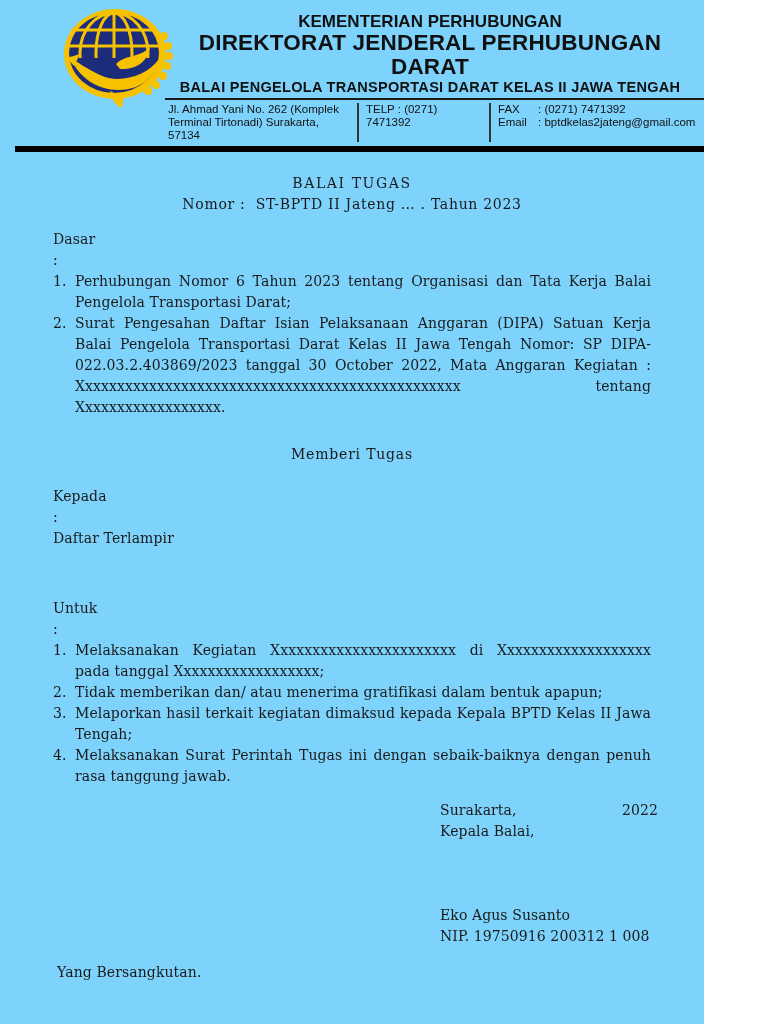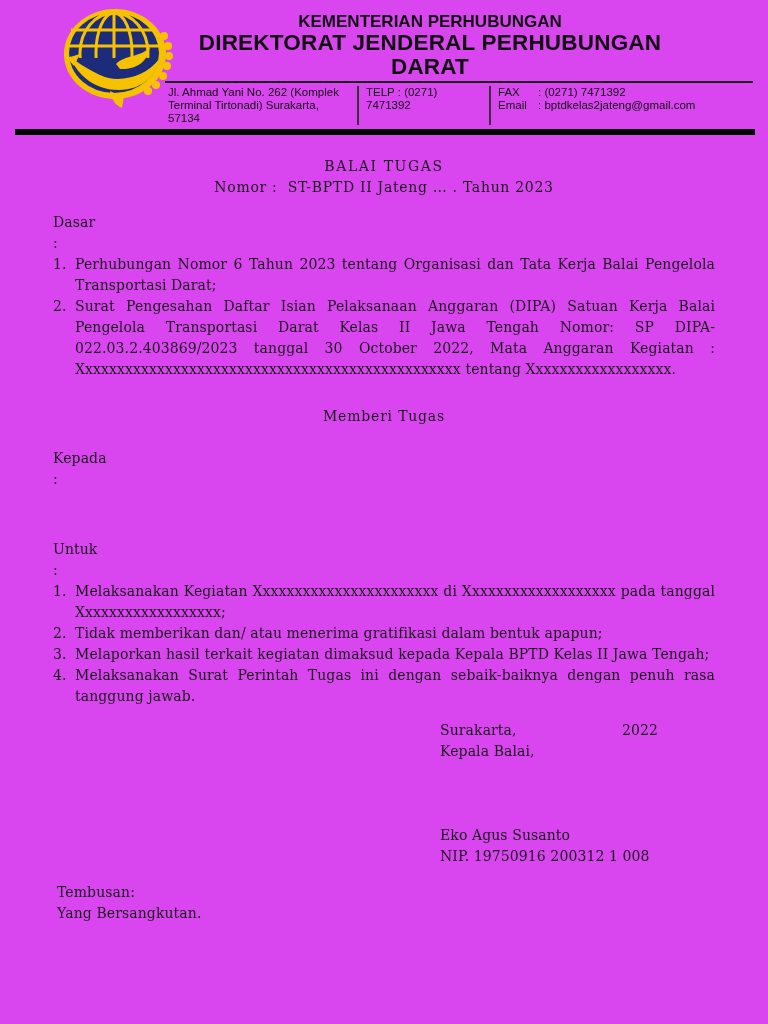--- a/index.html
+++ b/index.html
@@ -1,20 +1,20 @@
 <!DOCTYPE html>
 <html><head>
 <meta charset="utf-8">
 <style>
   * { margin:0; padding:0; box-sizing:border-box; }
   html,body { background:#ffffff; }
   .page {
     position:relative;
-    width:768px; height:1024px;
-    background:#d946ef;
+    width:704px; height:1024px;
+    background:#7dd3fc;
     color:#1a1a1a;
     font-family:"DejaVu Serif", serif;
     overflow:hidden;
   }
   
   .letterhead { position:relative; padding-top:12px; }
   .logo-wrap { position:absolute; left:58px; top:6px; width:118px; height:102px; z-index:2; }
   .head-text {
     margin-left:165px; width:530px; text-align:center;
     font-family:"Liberation Sans", sans-serif; font-weight:bold; color:#111;
@@ -97,20 +97,21 @@
 
         <path d="M 9,52 L 22,48 L 16,60 Z" fill="#f6c200"></path>
 
         <path d="M 52,85 C 54,94 57,99 64,102 L 66,90 C 61,89 56,87 52,85 Z" fill="#f6c200"></path>
       </svg>
     </div>
 
     <div class="head-text">
       <div class="head-line1">KEMENTERIAN PERHUBUNGAN</div>
       <div class="head-line2">DIREKTORAT JENDERAL PERHUBUNGAN DARAT</div>
+      <div class="head-line3">BALAI PENGELOLA TRANSPORTASI DARAT KELAS II JAWA TENGAH</div>
     </div>
 
     <div class="thin-rule"></div>
 
     <div class="contact-row">
       <div class="contact-col1">
         <div>Jl. Ahmad Yani No. 262 (Komplek</div>
         <div>Terminal Tirtonadi) Surakarta, 57134</div>
       </div>
       <div class="v-div"></div>
@@ -151,20 +152,21 @@
           <div class="li-text">Surat Pengesahan Daftar Isian Pelaksanaan Anggaran (DIPA) Satuan Kerja Balai Pengelola Transportasi Darat Kelas II Jawa Tengah Nomor: SP DIPA-022.03.2.403869/2023 tanggal 30 October 2022, Mata Anggaran Kegiatan : Xxxxxxxxxxxxxxxxxxxxxxxxxxxxxxxxxxxxxxxxxxxxxxxx tentang Xxxxxxxxxxxxxxxxxx.</div>
         </div>
       </div>
     </div>
 
     <div class="center-head">Memberi Tugas</div>
 
     <div class="section sec-kepada">
       <div class="sec-label">Kepada</div>
       <div class="sec-colon">:</div>
+      <div class="sec-content">Daftar Terlampir</div>
     </div>
 
     <div class="section sec-untuk">
       <div class="sec-label">Untuk</div>
       <div class="sec-colon">:</div>
       <div class="sec-content olist">
         <div class="li">
           <div class="li-num">1.</div>
           <div class="li-text">Melaksanakan Kegiatan Xxxxxxxxxxxxxxxxxxxxxxx di Xxxxxxxxxxxxxxxxxxx pada tanggal Xxxxxxxxxxxxxxxxxx;</div>
         </div>
@@ -188,18 +190,17 @@
         <span>Surakarta,</span>
         <span>2022</span>
       </div>
       <div>Kepala Balai,</div>
       <div class="sig-gap"></div>
       <div>Eko Agus Susanto</div>
       <div>NIP. 19750916 200312 1 008</div>
     </div>
 
     <div class="tembusan">
-      <div>Tembusan:</div>
       <div>Yang Bersangkutan.</div>
     </div>
 
   </div>
 </div>
 
 </body></html>

